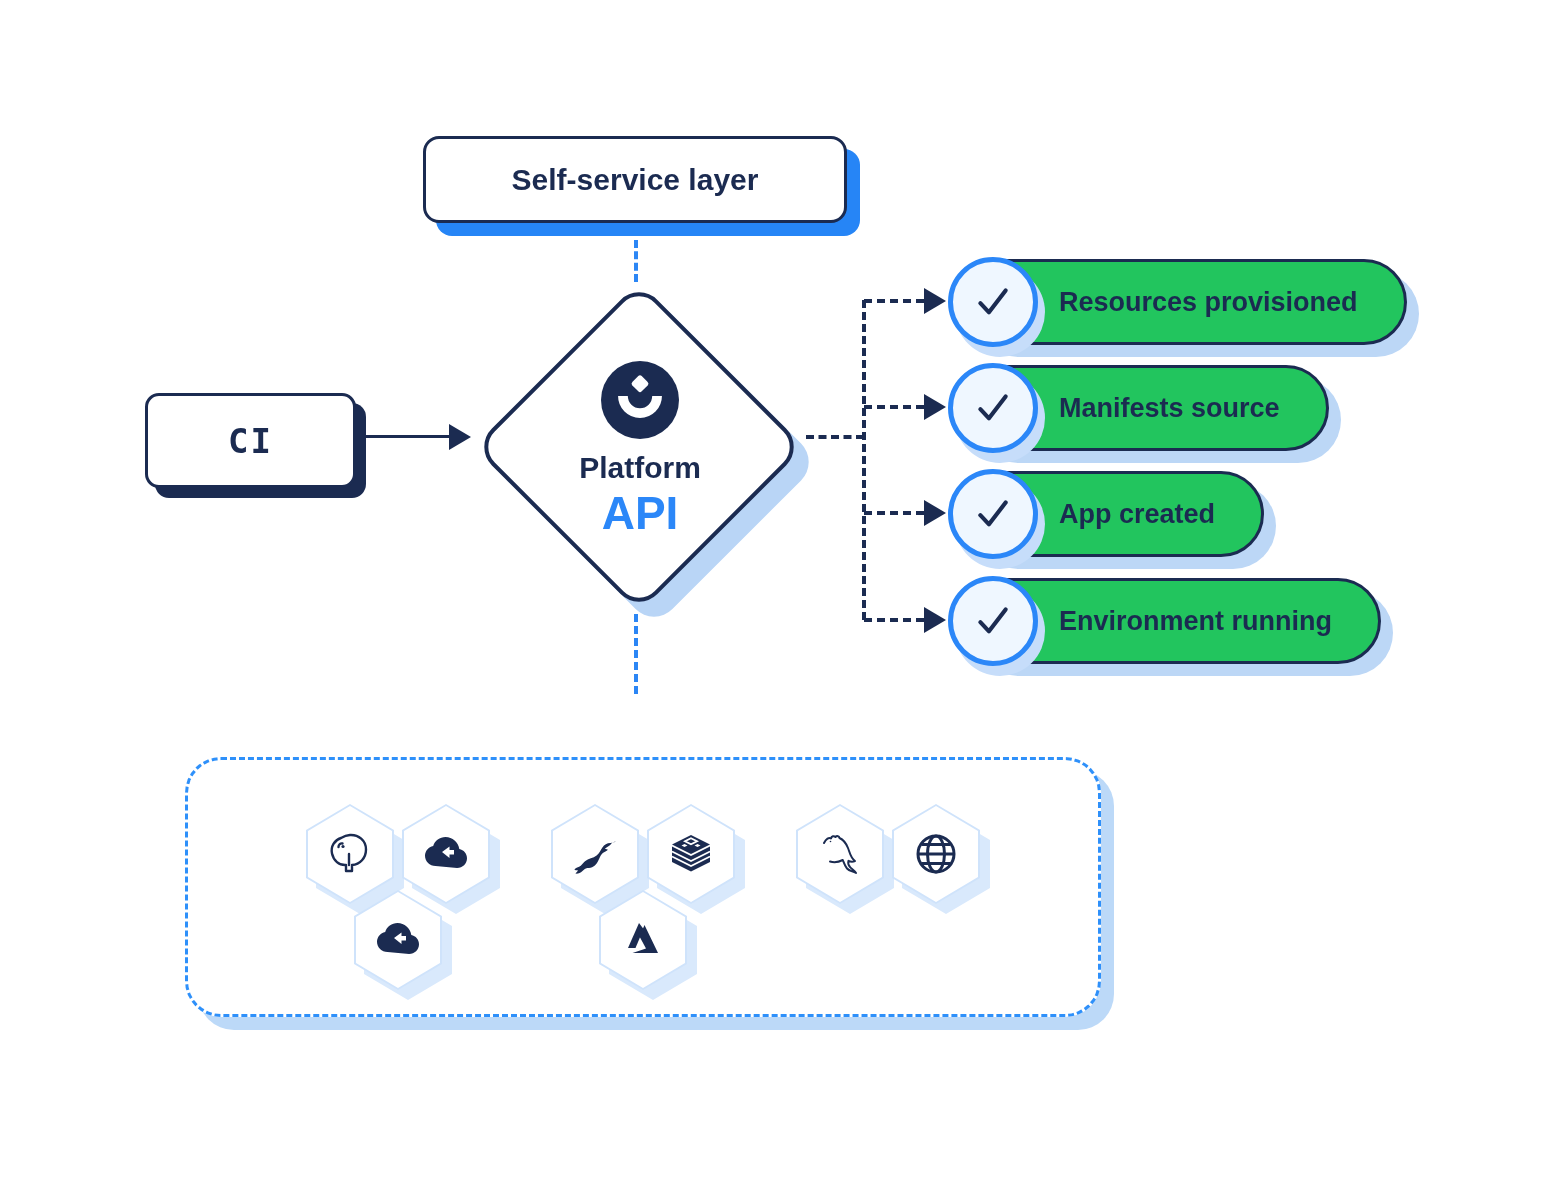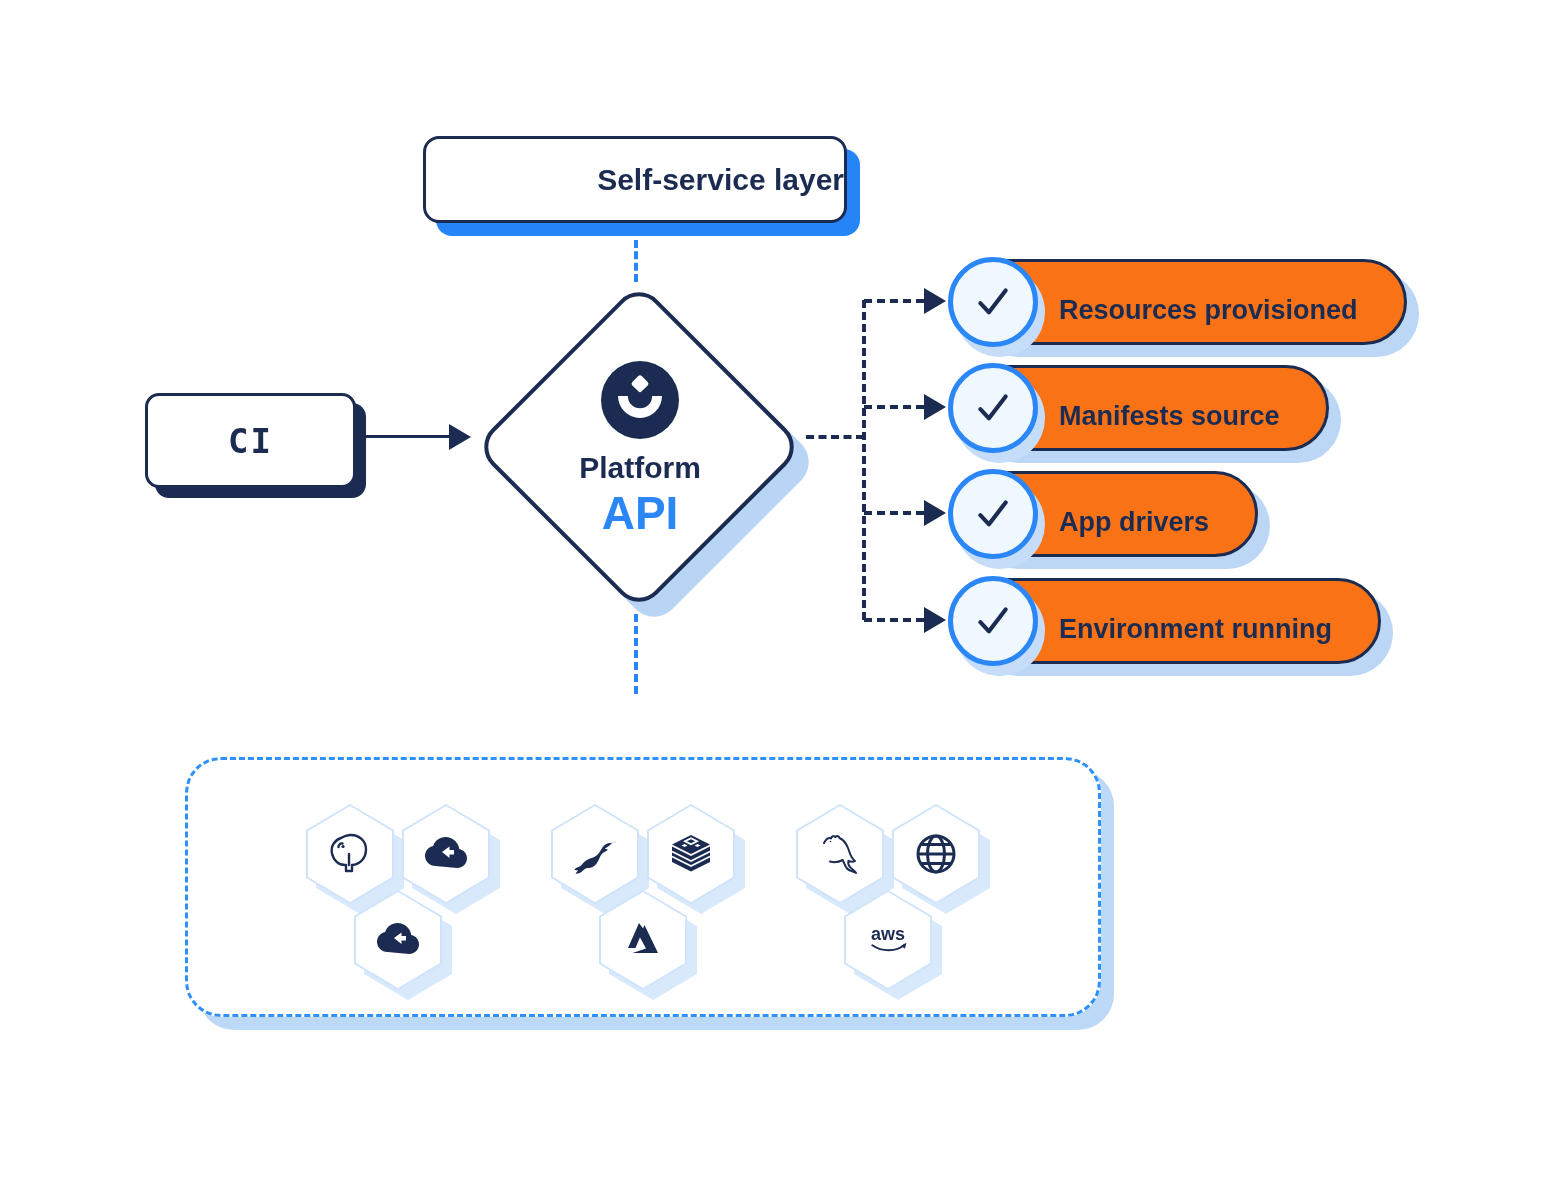--- a/index.html
+++ b/index.html
@@ -10,21 +10,21 @@
   .abs{position:absolute;}
 
   
   .node{
     display:flex;align-items:center;justify-content:center;
     background:#fff;border:3px solid #1b2b51;box-sizing:border-box;
     font-weight:600;
   }
   .self-service{
     left:423px;top:136px;width:424px;height:87px;border-radius:16px;
-    font-size:30px;box-shadow:13px 13px 0 #2685f6;justify-content:flex-end;
+    font-size:30px;box-shadow:13px 13px 0 #2685f6;
   }
   .ci-node{
     left:145px;top:393px;width:211px;height:95px;border-radius:14px;
     font-family:"DejaVu Sans Mono",monospace;font-weight:700;font-size:34px;letter-spacing:2px;
     box-shadow:10px 10px 0 #1b2b51;
   }
   .os-box{
     left:397px;top:695px;width:488px;height:96px;border-radius:18px;
     border-width:4px;font-size:31px;z-index:6;
   }
@@ -68,23 +68,23 @@
   .branch2{left:864px;top:511px;width:60px;}
   .branch3{left:864px;top:618px;width:60px;}
   .bh0{left:924px;top:288px;}
   .bh1{left:924px;top:394px;}
   .bh2{left:924px;top:500px;}
   .bh3{left:924px;top:607px;}
 
   
   .pill{left:948px;height:90px;display:flex;align-items:center;}
   .pill-body{
-    position:absolute;left:16px;top:2px;height:86px;display:flex;align-items:flex-end;
-    background:#f97316;border:3px solid #1b2b51;border-radius:44px;box-sizing:border-box;
-    padding:0 46px 16px 92px;font-size:27px;font-weight:600;white-space:nowrap;
+    position:absolute;left:16px;top:2px;height:86px;display:flex;align-items:center;
+    background:#22c55e;border:3px solid #1b2b51;border-radius:44px;box-sizing:border-box;
+    padding:0 46px 0 92px;font-size:27px;font-weight:600;white-space:nowrap;
     box-shadow:12px 12px 0 #bcd7f6;
   }
   .check-circle{
     position:absolute;left:0;top:0;width:90px;height:90px;border-radius:50%;
     background:#eff7ff;border:5px solid #2b87f8;box-sizing:border-box;
     display:flex;align-items:center;justify-content:center;
     box-shadow:7px 10px 0 #c6ddfa;z-index:2;
   }
   .check-circle svg{width:46px;height:46px;}
 
@@ -168,21 +168,21 @@
     </div>
     <div class="check-circle">
       <svg viewBox="0 0 40 40" fill="none" stroke="#1b2b51" stroke-width="3.6" stroke-linecap="round" stroke-linejoin="round">
           <path d="M9 21 L16.5 29 L31 10"></path>
         </svg>
     </div>
   </div>
 
   <div class="abs pill" style="top:469px">
     <div class="pill-body">
-      <span>App drivers</span>
+      <span>App created</span>
     </div>
     <div class="check-circle">
       <svg viewBox="0 0 40 40" fill="none" stroke="#1b2b51" stroke-width="3.6" stroke-linecap="round" stroke-linejoin="round">
           <path d="M9 21 L16.5 29 L31 10"></path>
         </svg>
     </div>
   </div>
 
   <div class="abs pill" style="top:576px">
     <div class="pill-body">
@@ -292,27 +292,15 @@
       <div class="hx hx-in"></div>
       <div class="hex-icon">
         <svg viewBox="0 0 48 48" fill="none" stroke="#1b2b51" stroke-width="3">
           <circle cx="24" cy="24" r="18"></circle>
           <ellipse cx="24" cy="24" rx="8.5" ry="18"></ellipse>
           <line x1="6" y1="24" x2="42" y2="24"></line>
           <path d="M9.5 14.5 L38.5 14.5 M9.5 33.5 L38.5 33.5"></path>
         </svg>
       </div>
     </div>
-    <div class="hex hexC">
-      <div class="hx hx-sh"></div>
-      <div class="hx hx-bd"></div>
-      <div class="hx hx-in"></div>
-      <div class="hex-icon">
-        <svg viewBox="0 0 64 44">
-          <text x="32" y="22" font-size="24" font-weight="bold" text-anchor="middle" fill="#1b2b51" font-family="Liberation Sans, sans-serif">aws</text>
-          <path d="M11 29 C24 38 43 38 54 28.5" stroke="#1b2b51" stroke-width="2.6" fill="none" stroke-linecap="round"></path>
-          <path d="M56.5 25.5 L54.5 33.5 L49.5 29.5 Z" fill="#1b2b51"></path>
-        </svg>
-      </div>
-    </div>
   </div>
 
 </div>
 
 </body></html>

